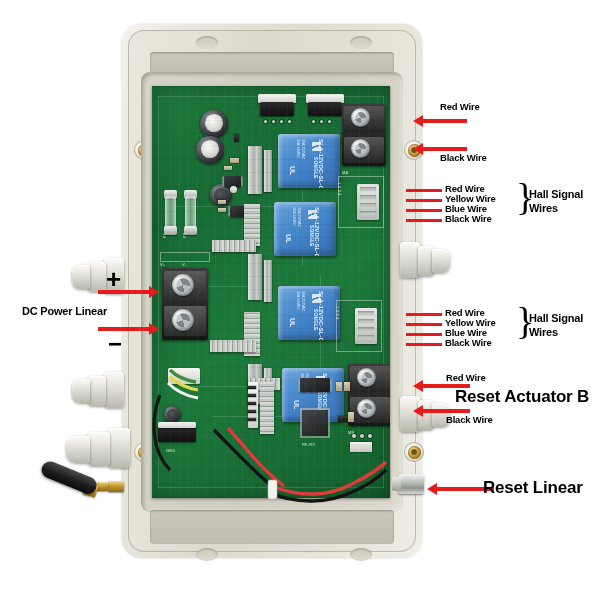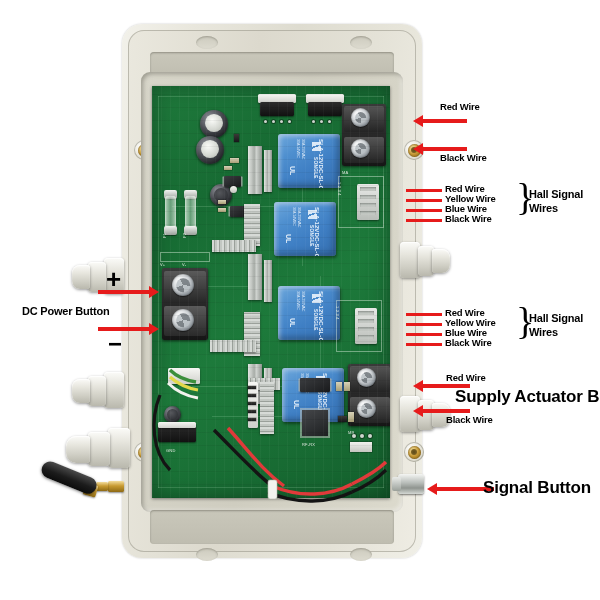--- a/index.html
+++ b/index.html
@@ -558,26 +558,26 @@
   <div class="tick" style="left:406px;top:333px;width:36px;"></div>
   <div class="lbl sm" style="left:445px;top:327px;">Blue Wire</div>
   <div class="tick" style="left:406px;top:343px;width:36px;"></div>
   <div class="lbl sm" style="left:445px;top:337px;">Black Wire</div>
   <div class="brace" style="left:516px;top:302px;">}</div>
   <div class="lbl md" style="left:529px;top:312px;">Hall Signal</div>
   <div class="lbl md" style="left:529px;top:326px;">Wires</div>
 
   <div class="lbl sm" style="left:446px;top:372px;">Red Wire</div>
   <div class="arrow left" style="left:422px;top:384px;width:48px;"></div>
-  <div class="lbl xl" style="left:455px;top:387px;">Supply Actuator B</div>
+  <div class="lbl xl" style="left:455px;top:387px;">Reset Actuator B</div>
   <div class="arrow left" style="left:422px;top:409px;width:48px;"></div>
   <div class="lbl sm" style="left:446px;top:414px;">Black Wire</div>
 
   <div class="arrow left" style="left:436px;top:487px;width:58px;"></div>
-  <div class="lbl xl" style="left:483px;top:478px;">Signal Button</div>
+  <div class="lbl xl" style="left:483px;top:478px;">Reset Linear</div>
 
   <div class="lbl" style="left:106px;top:264px;font-size:26px;">+</div>
   <div class="arrow right" style="left:98px;top:290px;width:52px;"></div>
-  <div class="lbl md" style="left:22px;top:305px;">DC Power Button</div>
+  <div class="lbl md" style="left:22px;top:305px;">DC Power Linear</div>
   <div class="arrow right" style="left:98px;top:327px;width:52px;"></div>
   <div class="lbl" style="left:108px;top:330px;font-size:24px;">−</div>
 
 </div>
 
 </body></html>

